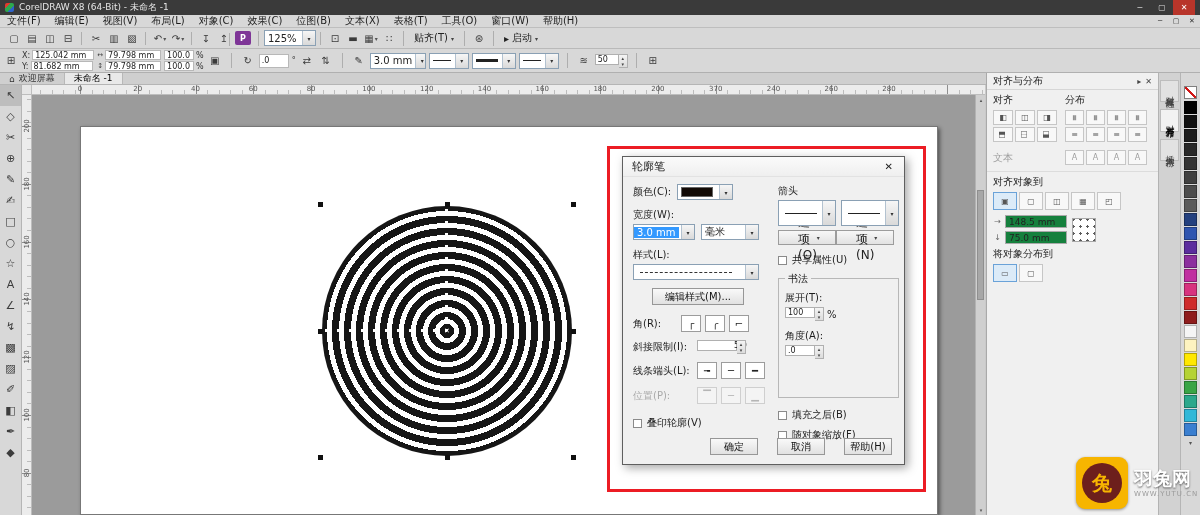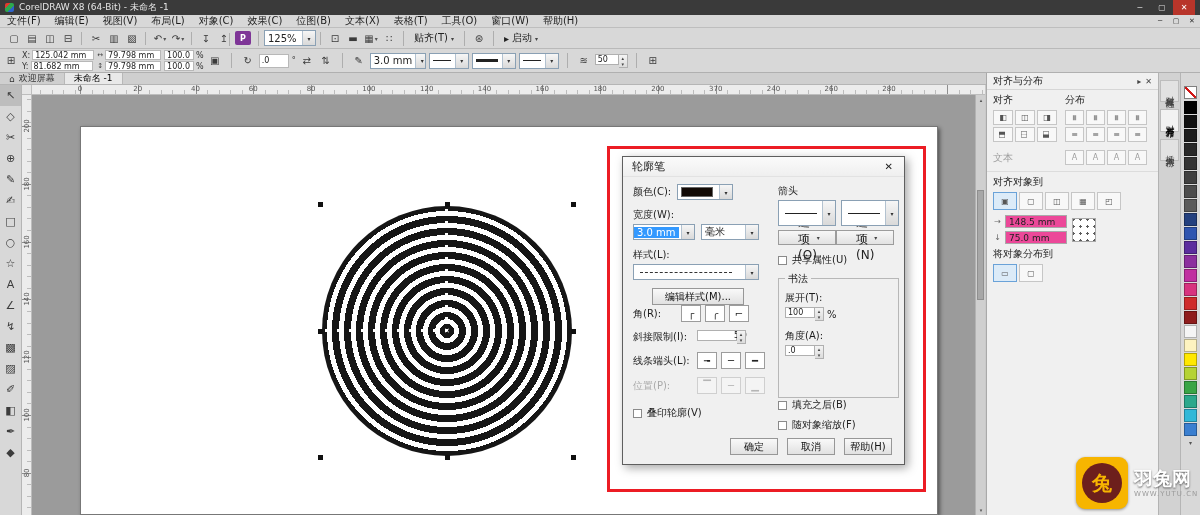--- a/index.html
+++ b/index.html
@@ -93,21 +93,21 @@
 
   
   #dialog{left:622px;top:156px;width:283px;height:309px;background:#f0f0f0;border:1px solid #5f5f5f;box-shadow:3px 3px 9px rgba(0,0,0,.35);z-index:60;font-size:10px;}
   .dlg-title{height:20px;display:flex;align-items:center;padding:0 9px;font-size:11px;background:linear-gradient(#fbfbfb,#efefef);border-bottom:1px solid #e2e2e2;}
   .dlg-close{margin-left:auto;font-size:10px;color:#222;padding:0 2px;}
   .dlg-body{display:flex;padding:7px 10px 0;}
   .dcol-l{width:130px;display:flex;flex-direction:column;}
   .dcol-r{width:128px;margin-left:15px;display:flex;flex-direction:column;}
   .lbl{font-size:10px;color:#1d1d1d;white-space:nowrap;}
   .row{display:flex;align-items:center;}
-  .mt2{margin-top:2px;}.mt4{margin-top:4px;}.mt6{margin-top:6px;}.mt8{margin-top:8px;}.mt10{}.mt12{margin-top:12px;}
+  .mt2{margin-top:2px;}.mt4{margin-top:4px;}.mt6{margin-top:6px;}.mt8{margin-top:8px;}.mt10{margin-top:10px;}.mt12{margin-top:12px;}
   .ml6{margin-left:6px;}.ctr{align-self:center;}
   .lw44{width:44px;flex:none;}.lw64{width:64px;flex:none;}
   .colsw{width:32px;height:10px;background:#120a06;border:1px solid #666;margin-left:3px;}
   .cval.sel{background:#3399ff;color:#fff;}
   .dashline{width:92px;margin-left:6px;border-top:1px dashed #333;}
   .btn{height:17px;background:linear-gradient(#f9f9f9,#e1e1e1);border:1px solid #979797;display:inline-flex;align-items:center;justify-content:center;font-size:10px;color:#111;}
   .sqbtn{width:20px;height:17px;background:#fff;border:1px solid #9c9c9c;display:flex;align-items:center;justify-content:center;font-size:10px;color:#222;margin-left:4px;flex:none;}
   .sqbtn.dis{color:#b5b5b5;border-color:#cfcfcf;background:#f4f4f4;}
   .lbl.dis{color:#a9a9a9;}
   .cb{display:flex;align-items:center;gap:5px;font-size:10px;}
@@ -119,21 +119,21 @@
   .obtn{width:58px;height:15px;background:linear-gradient(#f7f7f7,#e2e2e2);border:1px solid #9c9c9c;display:flex;align-items:center;padding:0 19px;font-size:12px;flex:none;}
   .obtn::after{content:"▾";font-size:6px;margin-left:auto;color:#444;}
   .obtn + .obtn{}
   .grp{border:1px solid #b7b7b7;position:relative;margin-top:11px;padding:12px 6px 6px;height:120px;}
   .grp-lg{position:absolute;top:-7px;left:6px;background:#f0f0f0;padding:0 3px;font-size:10px;}
   .grp-cols{display:flex;}
   .grp-l{width:56px;display:flex;flex-direction:column;}
   .grp-r{margin-left:6px;display:flex;flex-direction:column;align-items:flex-start;}
   .nib{width:46px;height:46px;background:#fff;border:1px solid #8a8a8a;position:relative;margin-top:2px;}
   .nib::after{content:"";position:absolute;inset:0;margin:auto;width:30px;height:30px;border-radius:50%;background:#000;}
-  .dlg-foot{position:absolute;bottom:9px;right:12px;display:flex;gap:9px;}
+  .dlg-foot{position:absolute;bottom:9px;right:12px;display:flex;gap:19px;}
   .dlg-foot .btn{width:48px;}
 
   
   #docker{left:986px;top:73px;width:172px;height:442px;background:#f0f0f0;border-left:1px solid #a9a9a9;font-size:10px;}
   .dk-head{height:17px;display:flex;align-items:center;padding:0 6px;border-bottom:1px solid #d6d6d6;}
   .dk-hic{margin-left:auto;display:flex;gap:4px;font-size:8px;color:#444;}
   .dk-sec{padding:3px 6px 0;}
   .dk-cols{display:flex;}
   .dk-c1{width:72px;}
   .dgrid3{display:grid;grid-template-columns:repeat(3,20px);gap:2px;margin-top:3px;}
@@ -146,21 +146,21 @@
   .txtrow .dim{color:#9e9e9e;width:72px;}
   .txtrow .icons{display:flex;gap:2px;}
   .txtrow .dicon{width:19px;}
   .dk-sep{border-top:1px solid #dcdcdc;margin:6px 0 0;}
   .atrow{display:flex;gap:2px;margin-top:3px;}
   .atrow .dicon{width:24px;height:18px;}
   .valwrap{display:flex;align-items:center;gap:5px;margin-top:5px;}
   .fldcol{display:flex;flex-direction:column;gap:3px;}
   .fldrow{display:flex;align-items:center;gap:3px;}
   .axis{font-size:8px;color:#666;width:9px;text-align:center;}
-  .fld{width:62px;height:13px;background:#ec4899;border:1px solid #a9a9a9;font-size:9px;display:flex;align-items:center;padding:0 3px;}
+  .fld{width:62px;height:13px;background:#15803d;border:1px solid #a9a9a9;font-size:9px;display:flex;align-items:center;padding:0 3px;}
   .gridpick{width:24px;height:24px;background:#fff;border:1px solid #a9a9a9;background-image:radial-gradient(#5a5a5a 1px,transparent 1.3px);background-size:7px 7px;background-position:4px 4px;}
 
   
   #sidetabs{left:1158px;top:73px;width:22px;height:442px;background:#d2d2d2;border-left:1px solid #b3b3b3;display:flex;flex-direction:column;align-items:center;}
   .stab{writing-mode:vertical-rl;padding:8px 2px;font-size:9px;color:#3f3f3f;background:#e2e2e2;border:1px solid #bdbdbd;margin-top:7px;letter-spacing:1px;}
   .stab.active{background:#f2f2f2;color:#000;}
   #palette{left:1180px;top:73px;width:20px;height:442px;background:#d8d8d8;border-left:1px solid #b5b5b5;display:flex;flex-direction:column;align-items:center;padding-top:13px;gap:1px;}
   .swatch{width:13px;height:13px;border:1px solid rgba(0,0,0,.28);flex:none;}
   .no-color{width:13px;height:13px;border:1px solid #808080;background:#fff;background-image:linear-gradient(to top right,transparent 44%,#d01616 44% 56%,transparent 56%);flex:none;margin-bottom:1px;}
   .pal-arrow{font-size:6px;color:#555;margin-top:2px;}

